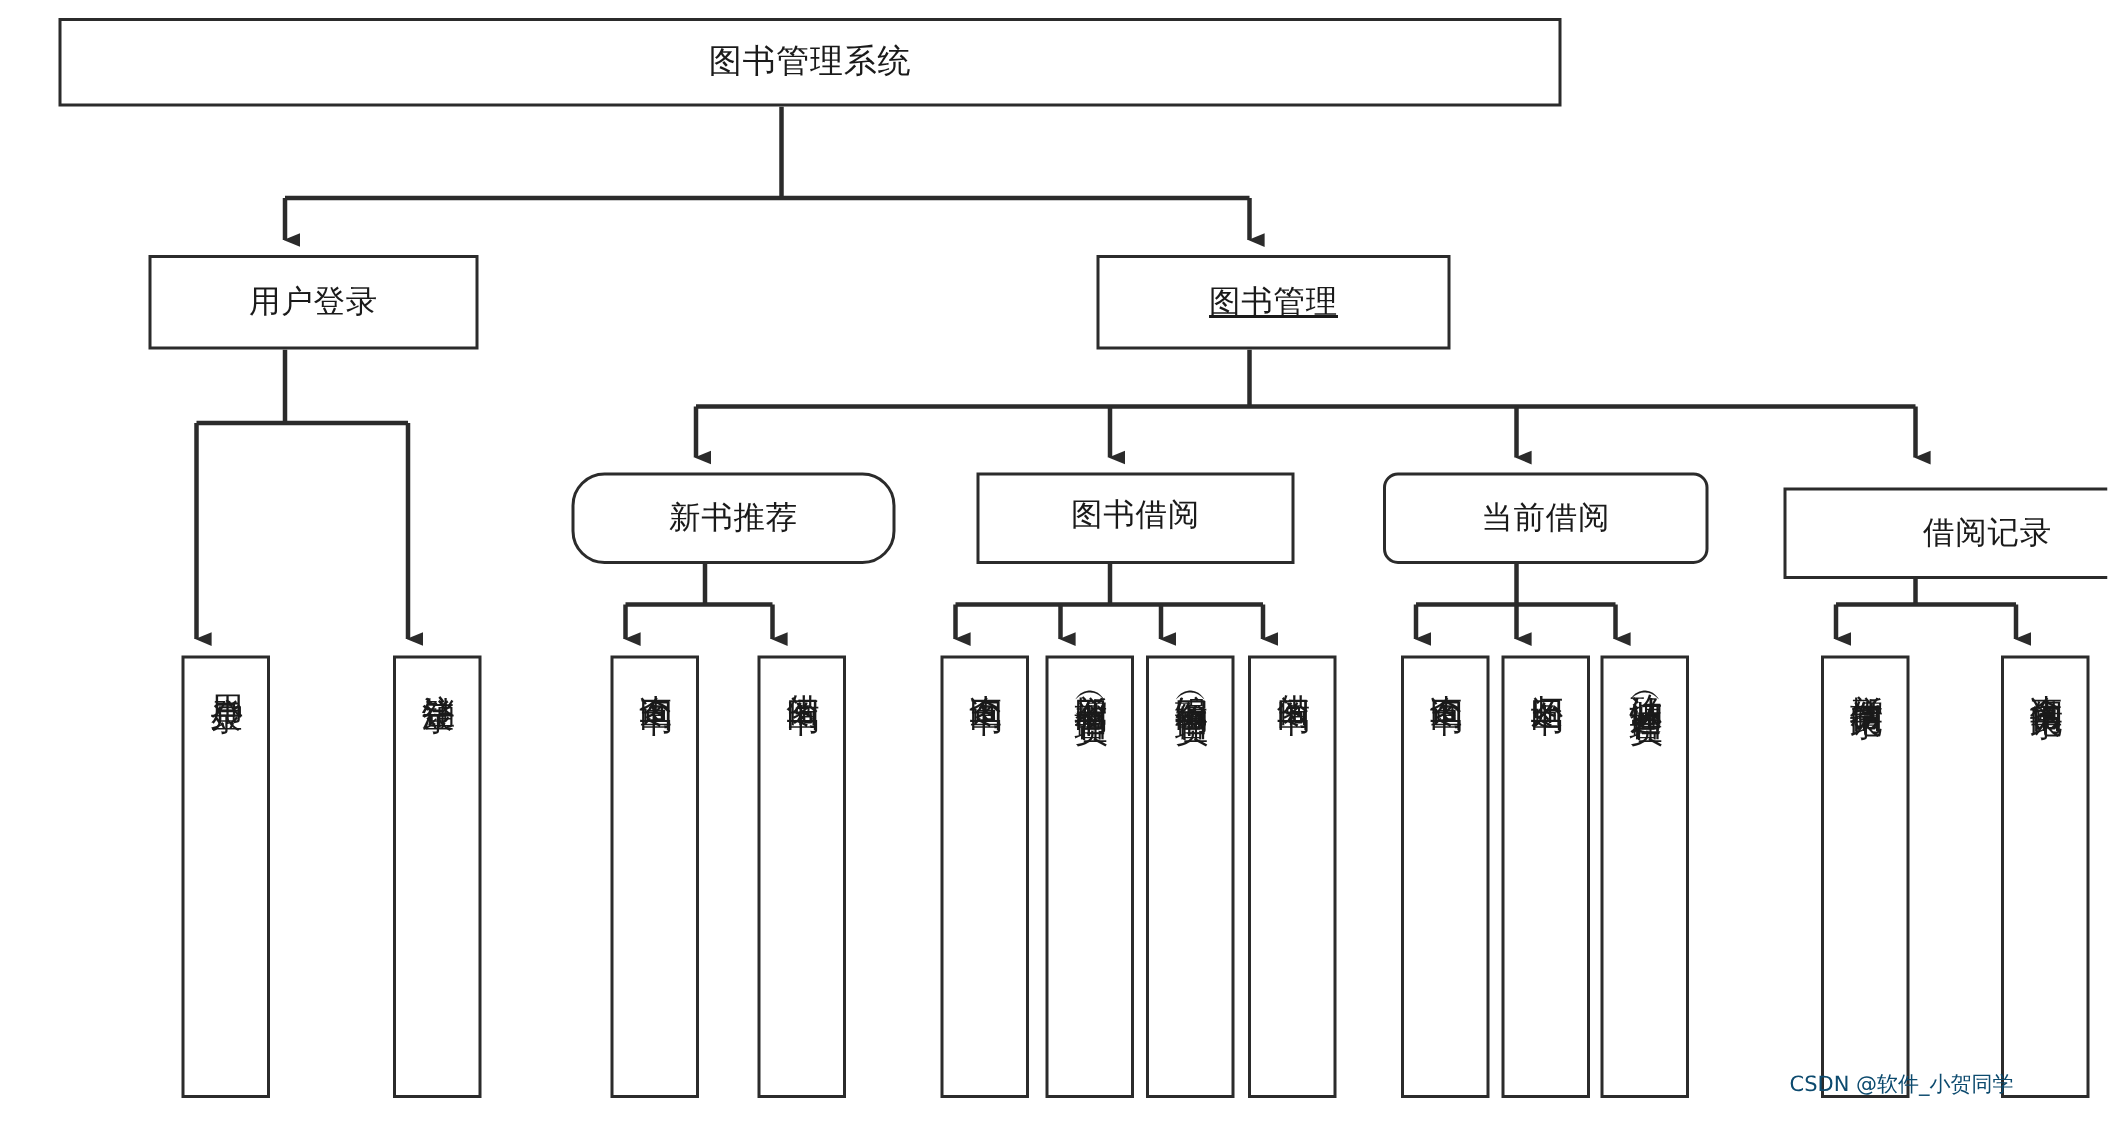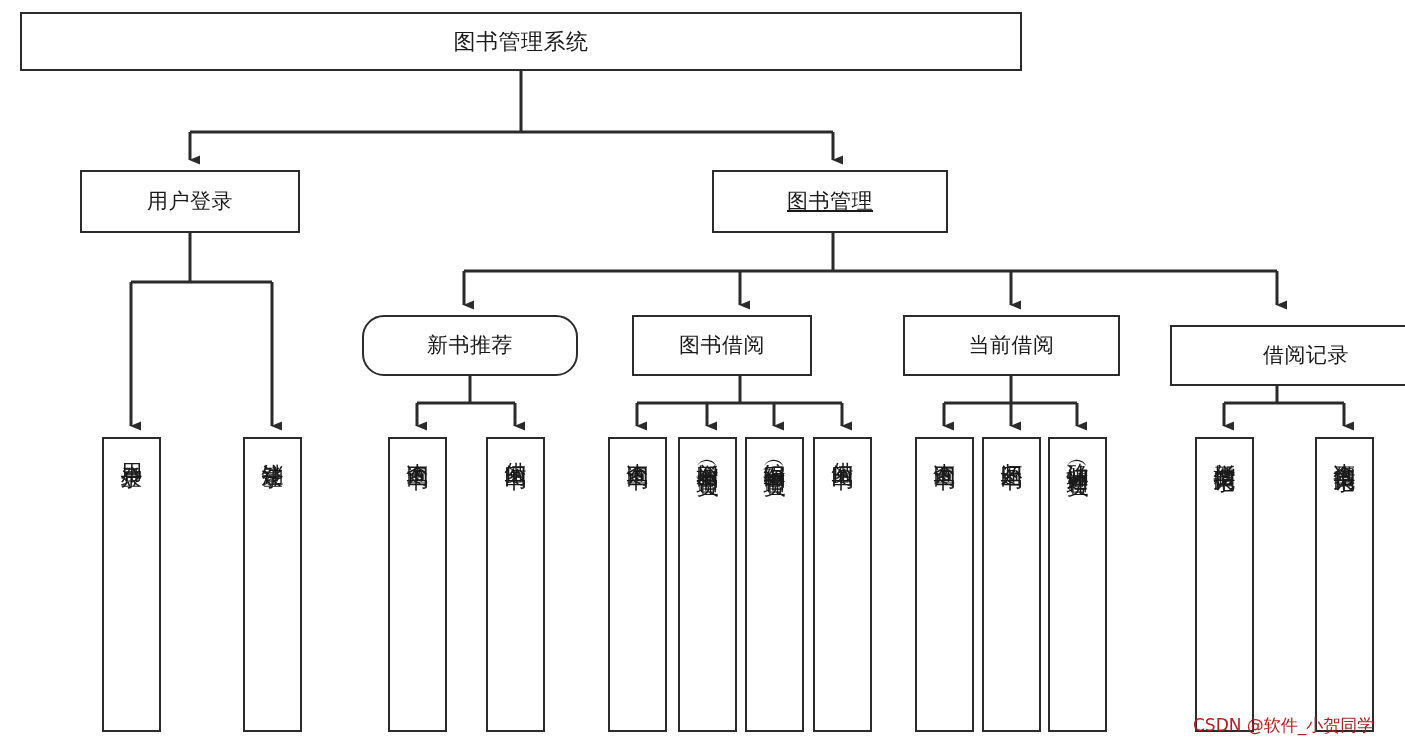--- a/index.html
+++ b/index.html
@@ -22,20 +22,21 @@
   }
   .node{
     position:absolute;
     box-sizing:border-box;
     background:#ffffff;
     border:2.5px solid #2b2b2b;
     display:flex;
     align-items:center;
     justify-content:center;
     color:#1a1a1a;
+    margin-left:19px;
   }
   .node .lbl{
     display:block;
     white-space:nowrap;
     letter-spacing:0.5px;
   }
   
   .node.h .lbl{
     font-size:21px;
     line-height:1;
@@ -51,22 +52,22 @@
     text-orientation:upright;
     font-size:22px;
     line-height:1.08;
     letter-spacing:2px;
     white-space:nowrap;
   }
   #watermark{
     position:absolute;
     left:1193px;
     top:714px;
-    font-size:17px;
-    color:#b91c1c;
+    font-size:14px;
+    color:#0c4a6e;
     white-space:nowrap;
     user-select:none;
   }
 </style>
 </head>
 <body>
 
 <div id="stage">
 
   <svg id="edges" viewBox="0 0 1405 747" width="1405" height="747">
@@ -129,25 +130,25 @@
   </div>
 
   <div class="node h" style="left:712px;top:170px;width:236px;height:63px;text-decoration:underline;">
     <span class="lbl">图书管理</span>
   </div>
 
   <div class="node h" style="left:362px;top:315px;width:216px;height:61px;border-radius:22px;">
     <span class="lbl">新书推荐</span>
   </div>
 
-  <div class="node h" style="left:632px;top:315px;width:180px;height:61px;">
+  <div class="node h" style="left:632px;top:315px;width:212px;height:61px;font-family:Liberation Mono, monospace;">
     <span class="lbl">图书借阅</span>
   </div>
 
-  <div class="node h" style="left:903px;top:315px;width:217px;height:61px;">
+  <div class="node h" style="left:903px;top:315px;width:217px;height:61px;border-radius:10px;">
     <span class="lbl">当前借阅</span>
   </div>
 
   <div class="node h" style="left:1170px;top:325px;width:244px;height:61px;padding-left:28px;">
     <span class="lbl">借阅记录</span>
   </div>
 
   <div class="node v" style="left:102px;top:437px;width:59px;height:295px;">
     <span class="lbl">用户登录</span>
   </div>

